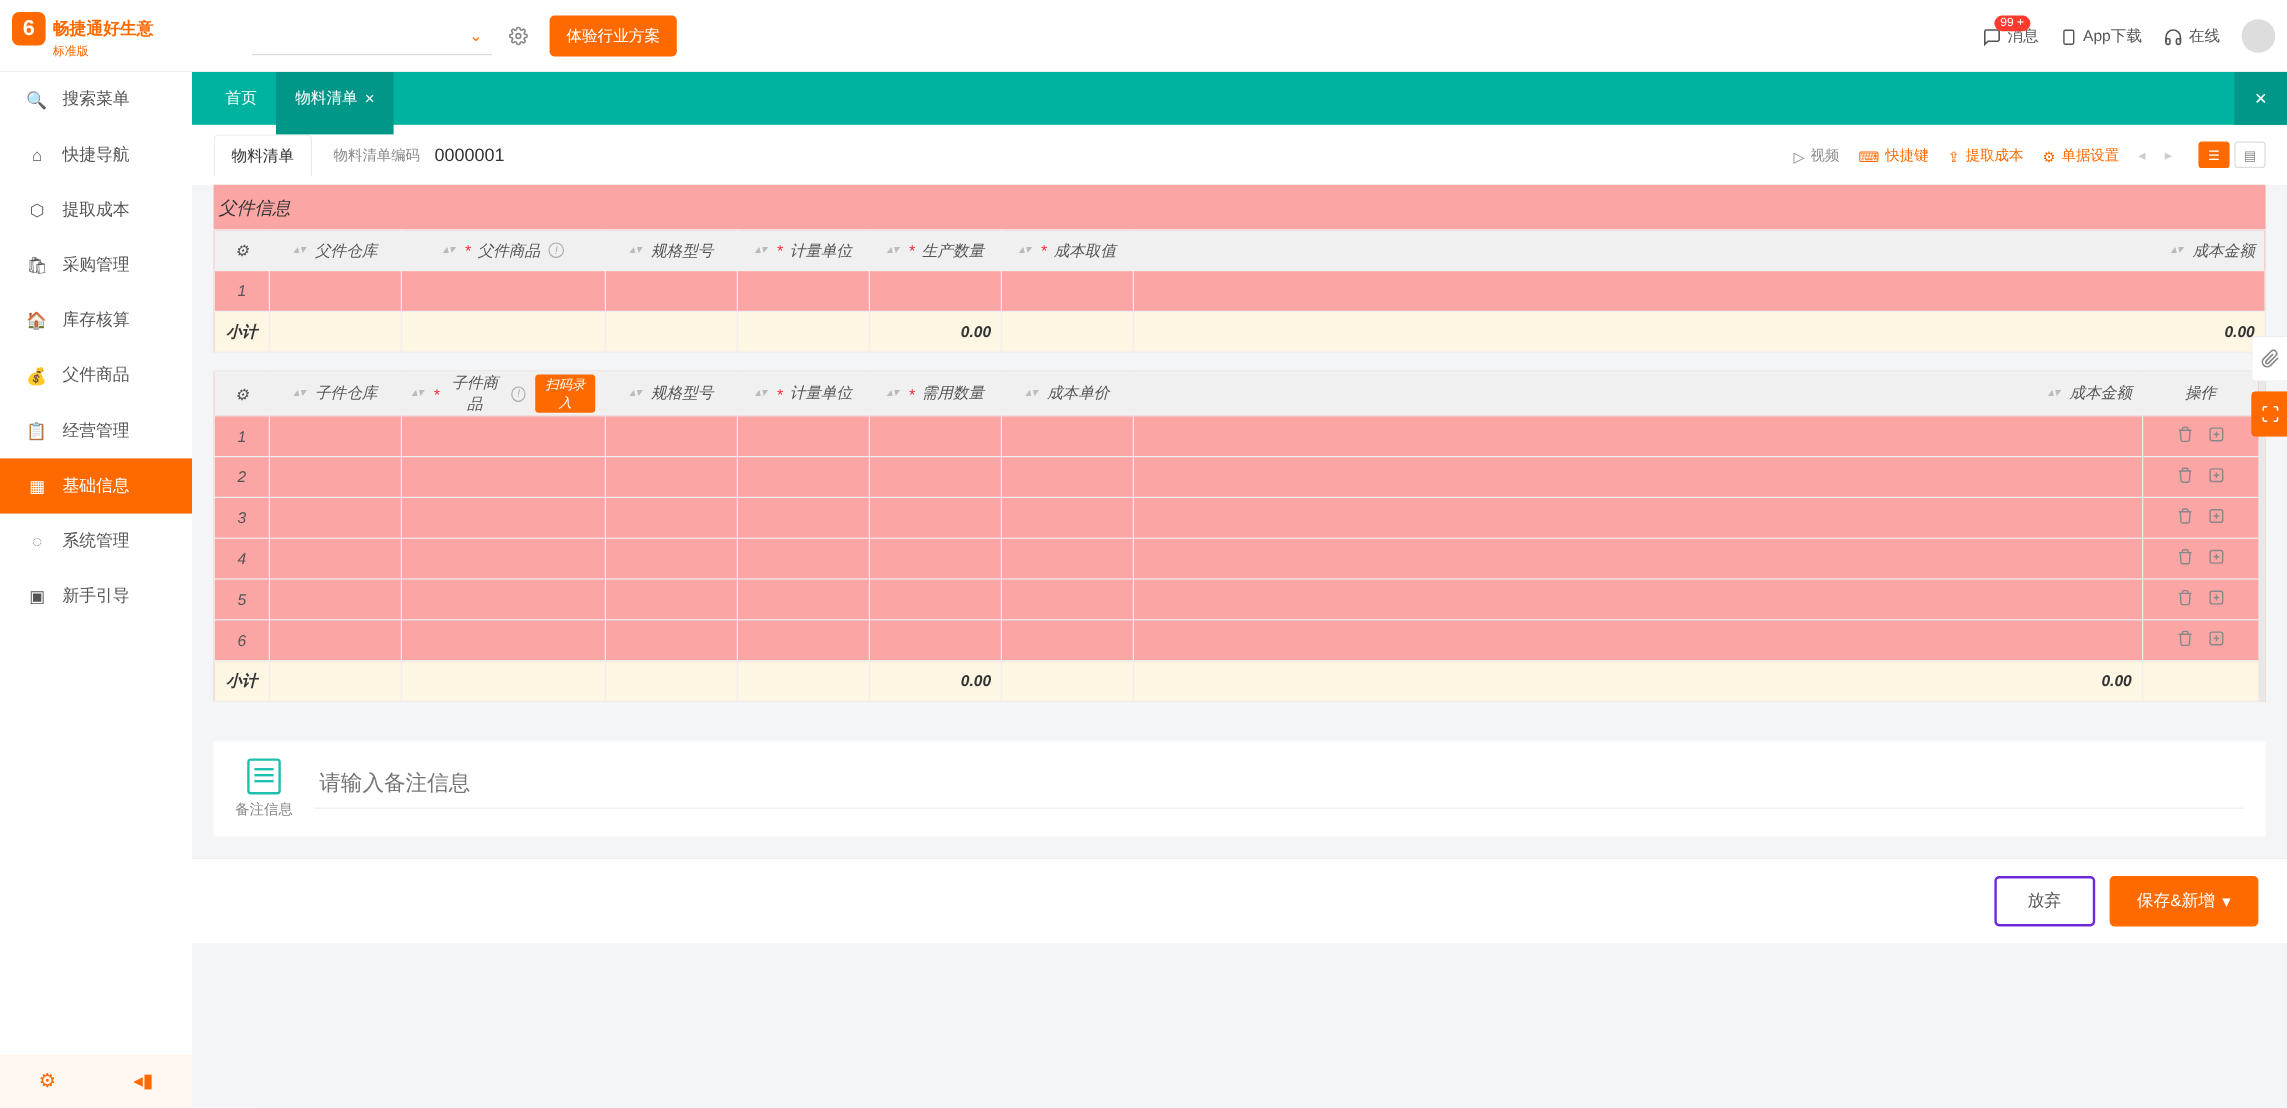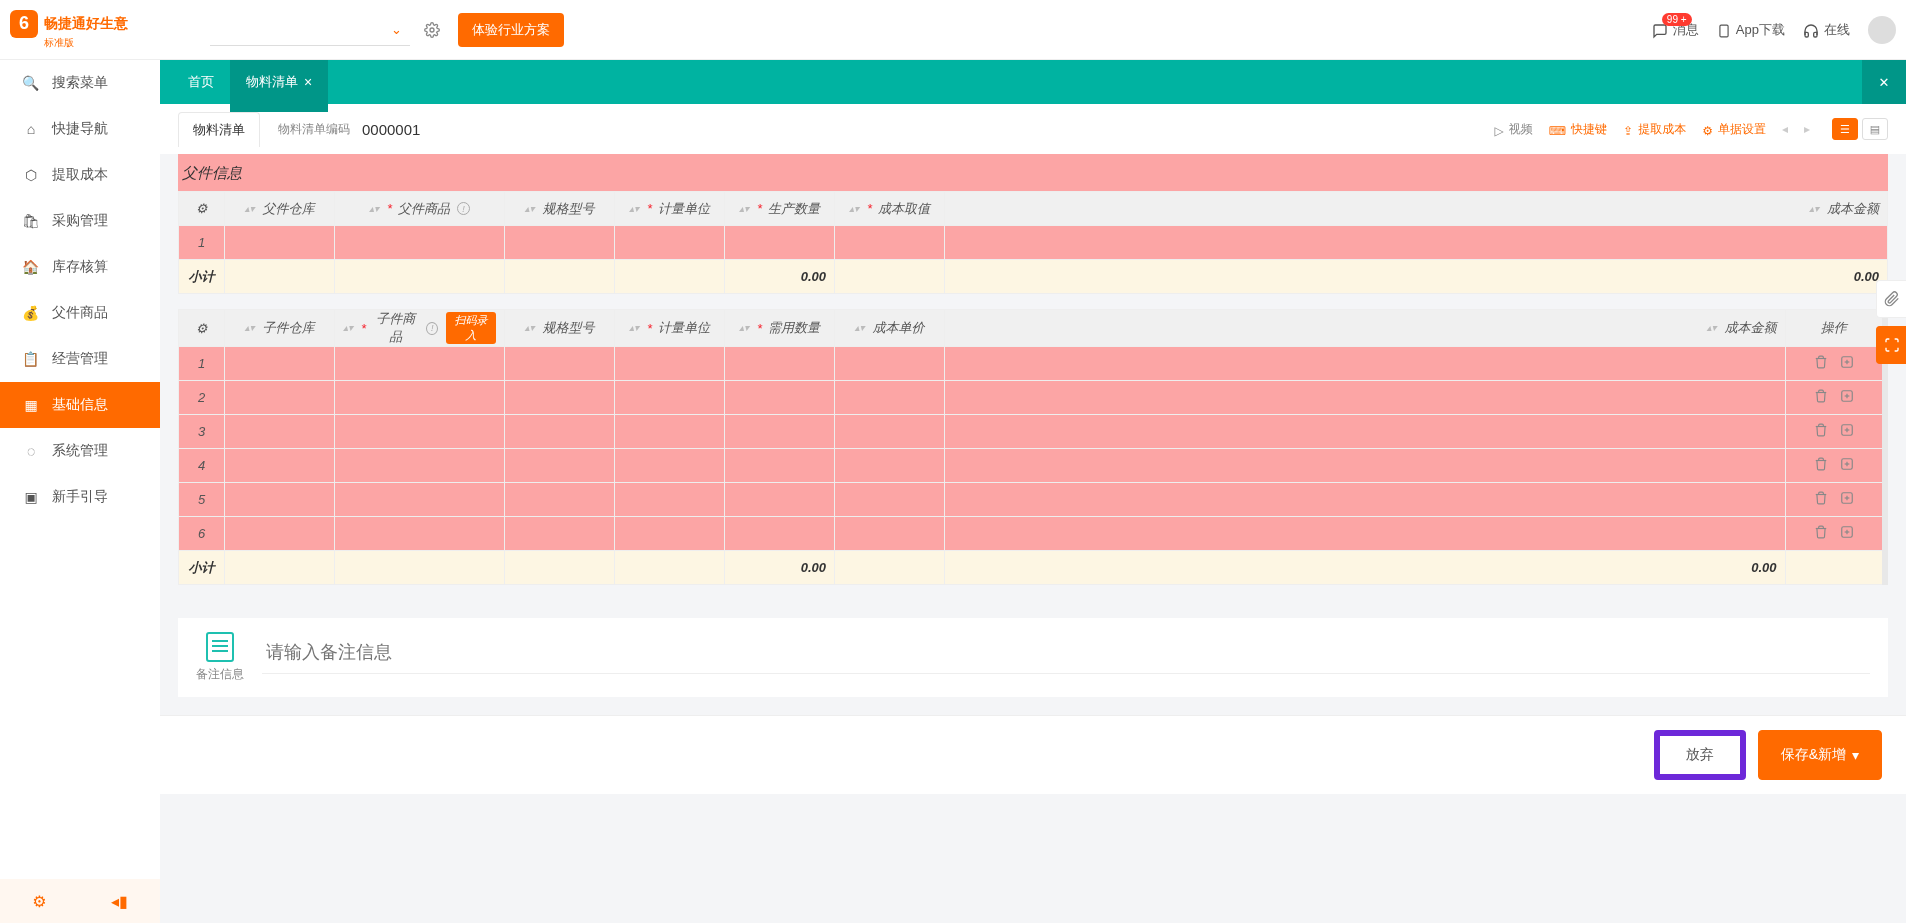--- a/index.html
+++ b/index.html
@@ -76,21 +76,21 @@
 
     
     .remarks { background: #fff; margin: 18px 18px 0 18px; display: flex; padding: 14px 18px; align-items: flex-start; gap: 18px; }
     .remark-side { display: flex; flex-direction: column; align-items: center; color: #888; font-size: 12px; }
     .remark-icon { width: 28px; height: 30px; border: 2px solid #1ec0b0; border-radius: 3px; margin-bottom: 4px; position: relative; }
     .remark-icon::before { content: ""; position: absolute; left: 4px; right: 4px; top: 6px; height: 2px; background: #1ec0b0; box-shadow: 0 5px 0 #1ec0b0, 0 10px 0 #1ec0b0; }
     .remark-input { flex: 1; border: none; border-bottom: 1px solid #eee; padding: 10px 4px; font-size: 18px; color: #999; background: transparent; outline: none; }
 
     
     .footer-actions { background: #fff; margin-top: 18px; padding: 14px 24px; display: flex; justify-content: flex-end; gap: 12px; border-top: 1px solid #eee; }
-    .btn-outline { background: #fff; border: 6px solid #6d28d9; color: #555; padding: 10px 26px; border-radius: 4px; cursor: pointer; font-size: 14px; }
+    .btn-outline { background: #fff; border: 2px solid #6d28d9; color: #555; padding: 10px 26px; border-radius: 4px; cursor: pointer; font-size: 14px; }
     .btn-primary { background: #ff6a00; border: 1px solid #ff6a00; color: #fff; padding: 10px 22px; border-radius: 4px; cursor: pointer; font-size: 14px; display: flex; align-items: center; gap: 6px; }
 
     
     .float-right { position: absolute; right: 0; top: 220px; display: flex; flex-direction: column; gap: 8px; }
     .float-tab { width: 30px; height: 38px; background: #fff; border: 1px solid #eee; border-right: none; display: flex; align-items: center; justify-content: center; color: #888; cursor: pointer; border-radius: 4px 0 0 4px; }
     .float-tab.orange { background: #ff6a00; color: #fff; border-color: #ff6a00; }
 
     
     .child-scroll-border { border-right: 6px solid #e8e8e8; }
 

